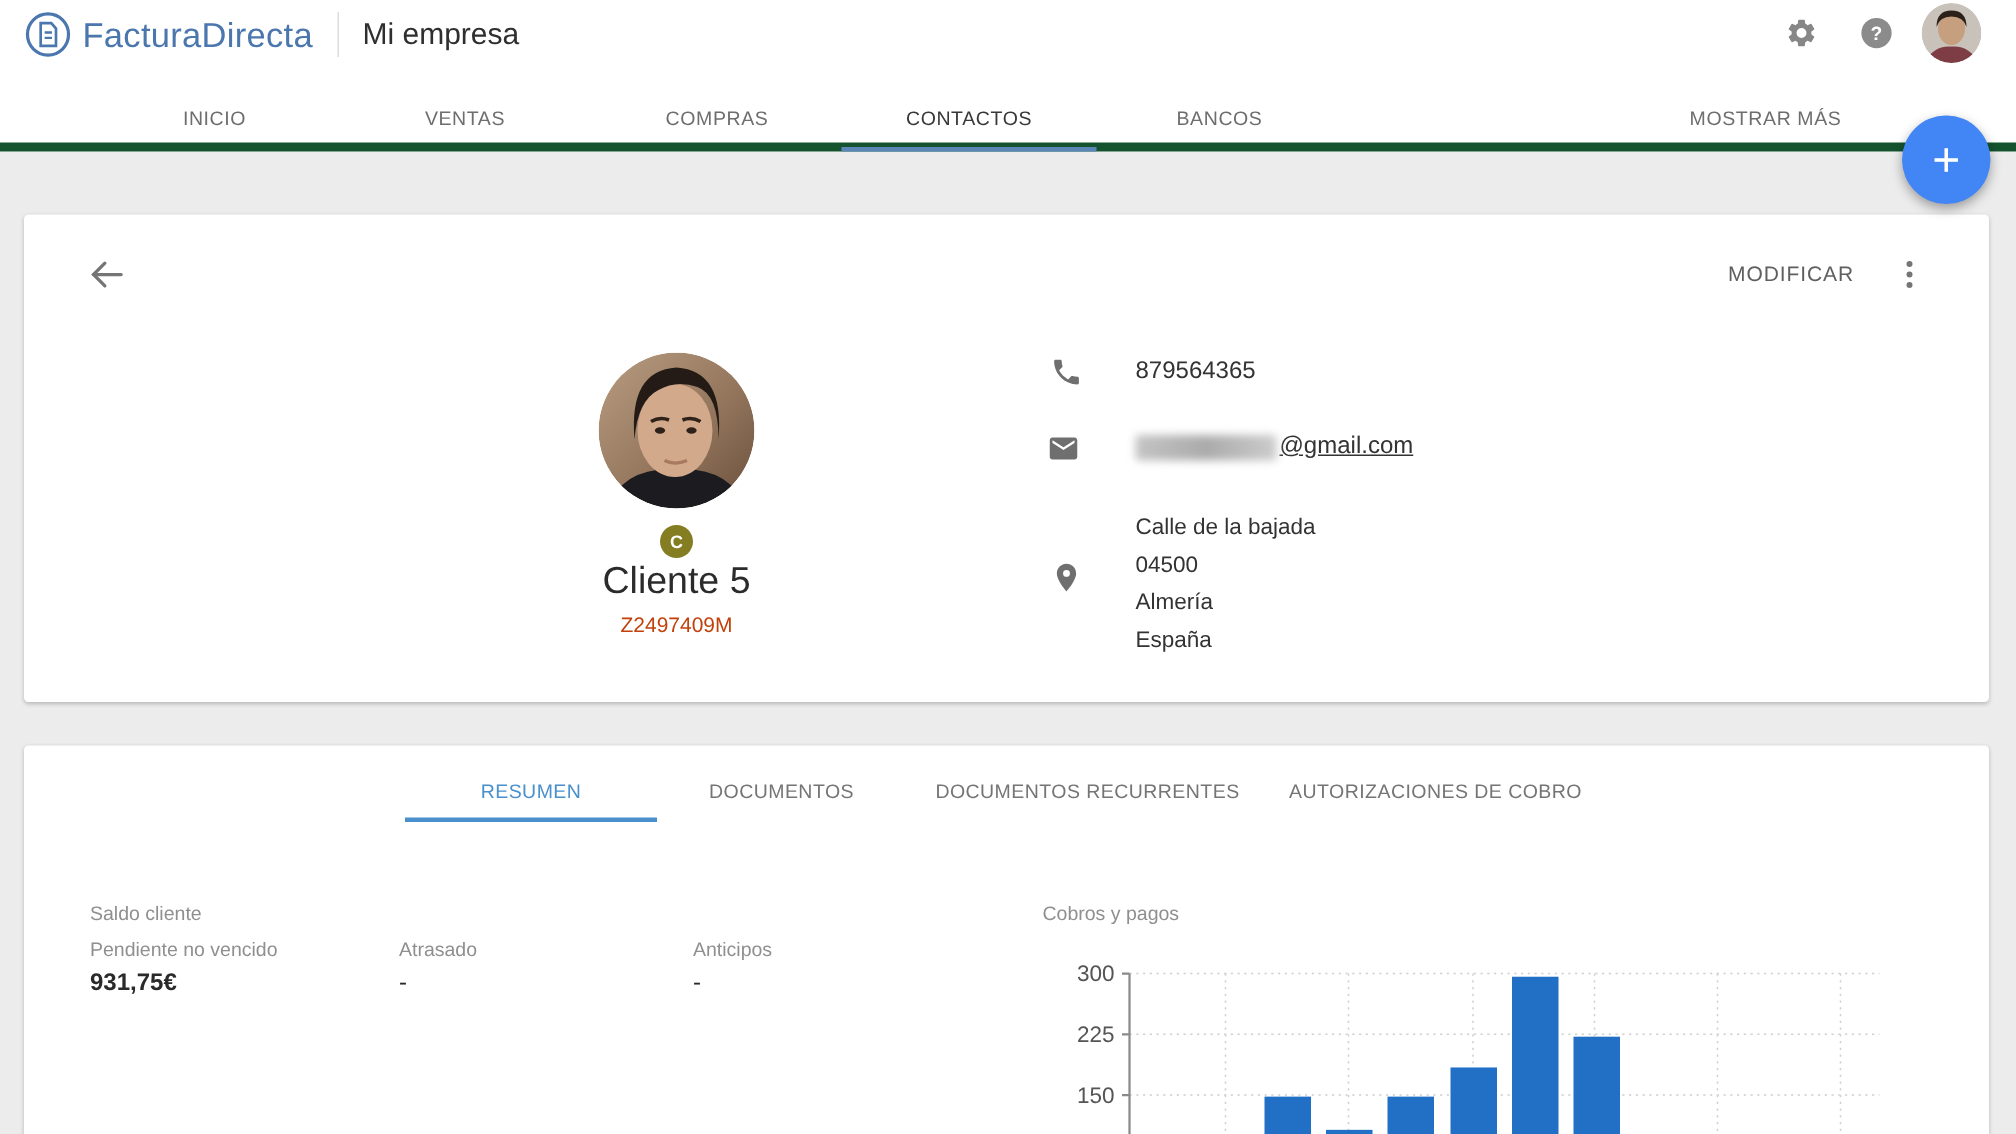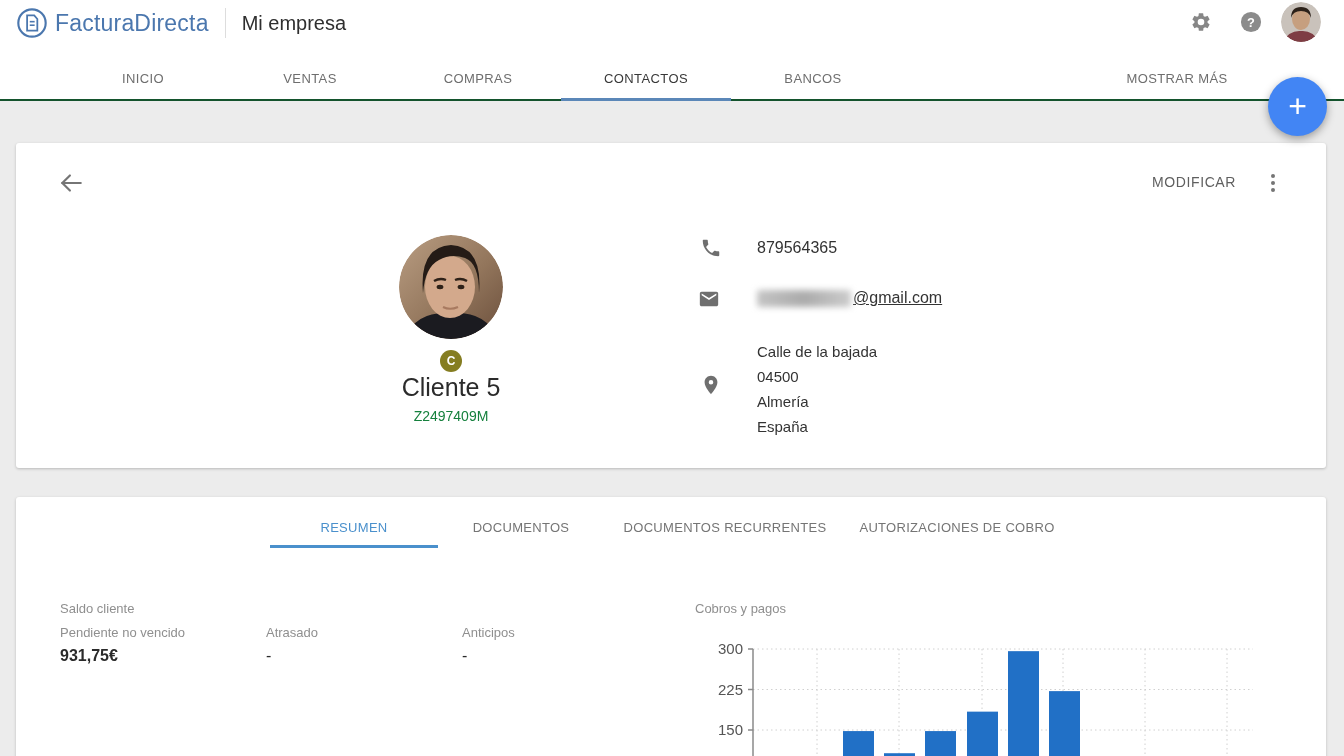--- a/index.html
+++ b/index.html
@@ -1,20 +1,20 @@
 <!DOCTYPE html>
 <html><head>
 <meta charset="utf-8">
 <style>
   * { margin:0; padding:0; box-sizing:border-box; }
   html,body { width:1344px; height:756px; overflow:hidden; }
   body { background:#ececec; font-family:"Liberation Sans", sans-serif; position:relative; }
 
   
-  .topbar { position:absolute; left:0; top:0; width:1344px; height:101px; background:#ffffff; border-bottom:2px solid #14532d; z-index:2; }
+  .topbar { position:absolute; left:0; top:0; width:1344px; height:101px; background:#ffffff; border-bottom:6px solid #14532d; z-index:2; }
   .brand-wrap { position:absolute; left:16px; top:6px; height:34px; display:flex; align-items:center; }
   .brand-logo { width:32px; height:32px; }
   .brand-name { font-size:23px; color:#4b77ae; margin-left:7px; letter-spacing:0.2px; }
   .brand-divider { width:1px; height:30px; background:#dddddd; margin:0 16px 0 16px; }
   .company-name { font-size:20px; color:#2f2f2f; font-weight:500; }
   .top-icon { position:absolute; top:11px; width:22px; height:22px; cursor:pointer; }
   .gear { left:1190px; }
   .help { left:1240px; }
   .avatar-top { position:absolute; left:1281px; top:2px; width:40px; height:40px; border-radius:50%; overflow:hidden; cursor:pointer; }
 
@@ -33,21 +33,21 @@
 
   
   .back-btn { position:absolute; left:42px; top:27px; width:26px; height:26px; cursor:pointer; }
   .modify-btn { position:absolute; right:90px; top:31px; font-size:14px; color:#5f5f5f; letter-spacing:0.6px; cursor:pointer; }
   .kebab { position:absolute; right:44px; top:27px; width:18px; height:26px; display:flex; flex-direction:column; align-items:center; justify-content:center; gap:3px; cursor:pointer; }
   .kebab i { width:4px; height:4px; border-radius:50%; background:#757575; }
 
   .contact-photo { position:absolute; left:383px; top:92px; width:104px; height:104px; border-radius:50%; overflow:hidden; }
   .contact-badge { position:absolute; left:424px; top:207px; width:22px; height:22px; border-radius:50%; background:#857d21; color:#ffffff; font-size:12px; font-weight:bold; display:flex; align-items:center; justify-content:center; }
   .contact-name { position:absolute; left:435px; top:230px; transform:translateX(-50%); font-size:25px; color:#2b2b2b; white-space:nowrap; }
-  .contact-taxid { position:absolute; left:435px; top:265px; transform:translateX(-50%); font-size:14px; color:#15803d; }
+  .contact-taxid { position:absolute; left:435px; top:265px; transform:translateX(-50%); font-size:14px; color:#c2410c; }
 
   .ci-icon { position:absolute; width:22px; height:22px; }
   .phone-icon { left:684px; top:94px; }
   .mail-icon  { left:682px; top:145px; }
   .pin-icon   { left:684px; top:231px; }
   .phone-text { position:absolute; left:741px; top:96px; font-size:16px; color:#333333; }
   .email-row  { position:absolute; left:741px; top:146px; display:flex; align-items:center; }
   .email-blur { width:94px; height:17px; background:linear-gradient(90deg,#c4c4c4,#ababab,#cccccc); filter:blur(3px); border-radius:2px; margin-right:2px; }
   .email-domain { font-size:16px; color:#333333;text-decoration:underline; }
   .address-block { position:absolute; left:741px; top:196px; font-size:15px; color:#333333; line-height:25px; }

